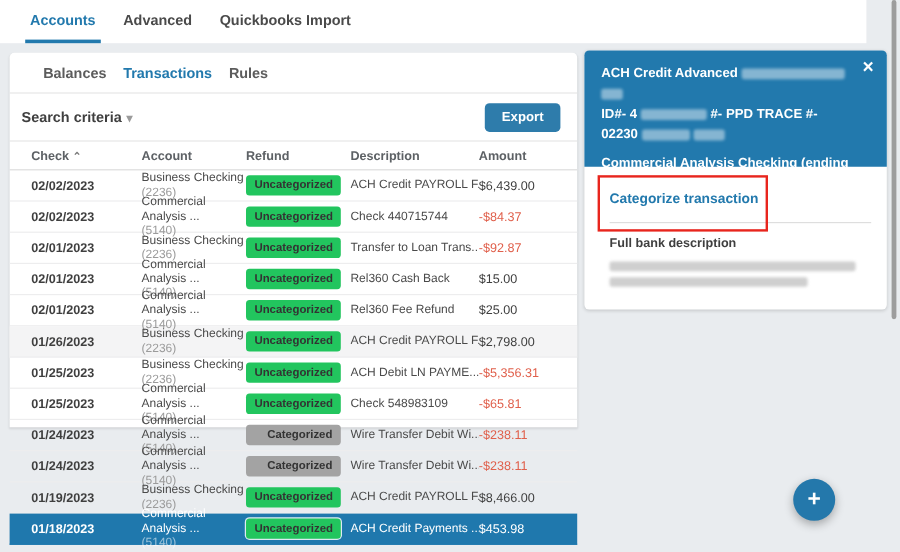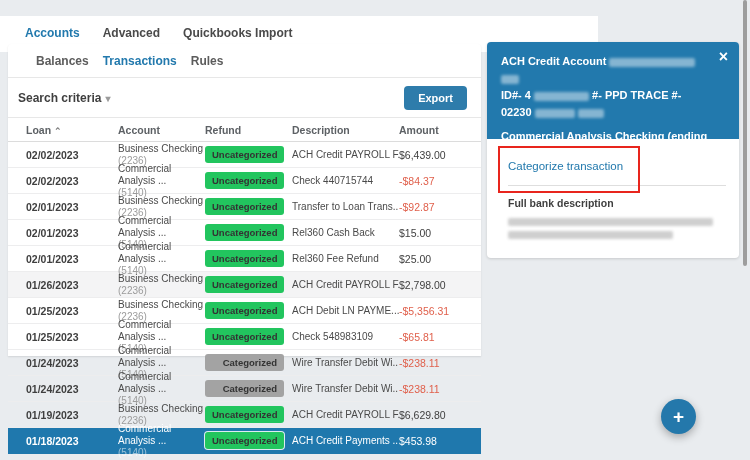--- a/index.html
+++ b/index.html
@@ -5,21 +5,21 @@
   * { margin:0; padding:0; box-sizing:border-box; }
   html,body { width:750px; height:460px; }
   body {
     position:relative; overflow:hidden;
     background:#e9ecef;
     font-family:"Liberation Sans", sans-serif;
     -webkit-font-smoothing:antialiased;
   }
 
   
-  .topbar { position:absolute; left:0; top:16px; width:598px; height:36px; background:#fff; }
+  .topbar { position:absolute; left:0; top:0; width:722px; height:36px; background:#fff; }
   .toptabs { display:flex; gap:15px; height:36px; margin-left:21px; }
   .toptab {
     display:flex; align-items:center; padding:0 4px;
     font-size:12px; font-weight:bold; color:#4a4a4a;
     border-bottom:3px solid transparent; cursor:pointer;
   }
   .toptab.active { color:#2279ad; border-bottom-color:#2279ad; }
 
   
   .main-card {
@@ -87,21 +87,21 @@
     background:rgba(255,255,255,.45); filter:blur(1.5px); vertical-align:middle;
   }
   .rd-a{width:86px;} .rd-b{width:18px;} .rd-c{width:55px;} .rd-d{width:40px;} .rd-e{width:26px;}
 
   .panel-body { position:relative; padding:13px 13px 0 21px; }
   .red-box {
     position:absolute; left:11px; top:7px; width:142px; height:47px;
     border:2px solid #e8251d; pointer-events:none;
   }
   .opts-label { font-size:10px; font-weight:bold; color:#3f3f3f; }
-  .categorize-link { margin-top:8px; font-size:11.5px; font-weight:normal; color:#2279ad; cursor:pointer; }
+  .categorize-link { margin-top:8px; font-size:11.5px; font-weight:bold; color:#2279ad; cursor:pointer; }
   .panel-divider { margin:13px 0 0 0; border-top:1px solid #dedede; width:218px; }
   .full-desc-label { margin-top:11px; font-size:10.5px; font-weight:bold; color:#3f3f3f; }
   .redact-gray { display:block; height:8px; border-radius:2px; background:#cfcfcf; filter:blur(1.5px); }
   .rg-1 { width:205px; margin-top:9px; }
   .rg-2 { width:165px; margin-top:5px; }
 
   
   .scroll-thumb { position:absolute; right:3px; top:0; width:4px; height:266px; background:#9d9d9d; border-radius:2px; }
   .fab {
     position:absolute; left:661px; top:399px; width:35px; height:35px; border-radius:50%;
@@ -130,21 +130,21 @@
 
   <div class="toolbar">
     <div class="search-criteria">
       <span>Search criteria</span><span class="search-caret">▾</span>
     </div>
     <button class="export-btn">Export</button>
   </div>
 
   <div class="thead">
     <div class="c1">
-      <span>Loan</span><span class="sort-caret">⌃</span>
+      <span>Check</span><span class="sort-caret">⌃</span>
     </div>
     <div class="c2">Account</div>
     <div class="c3">Refund</div>
     <div class="c4">Description</div>
     <div class="c5">Amount</div>
   </div>
 
   <div>
   <div class="trow">
     <div class="c1 cell-date">02/02/2023</div>
@@ -279,21 +279,21 @@
   <div class="trow">
     <div class="c1 cell-date">01/19/2023</div>
     <div class="c2">
       <div class="acct-name">Business Checking</div>
       <div class="acct-num">(2236)</div>
     </div>
     <div class="c3">
       <span class="badge">Uncategorized</span>
     </div>
     <div class="c4 cell-desc">ACH Credit PAYROLL F...</div>
-    <div class="c5 cell-amt">$6,629.80</div>
+    <div class="c5 cell-amt">$8,466.00</div>
   </div>
 
   <div class="trow selected">
     <div class="c1 cell-date">01/18/2023</div>
     <div class="c2">
       <div class="acct-name">Commercial Analysis ...</div>
       <div class="acct-num">(5140)</div>
     </div>
     <div class="c3">
       <span class="badge">Uncategorized</span>
@@ -301,21 +301,21 @@
     <div class="c4 cell-desc">ACH Credit Payments ...</div>
     <div class="c5 cell-amt">$453.98</div>
   </div>
 </div>
 </div>
 
 <div class="panel">
   <div class="panel-head">
     <div class="panel-close">×</div>
     <div class="panel-title">
-      <span>ACH Credit Account</span>
+      <span>ACH Credit Advanced</span>
       <span class="redact rd-a"></span>
       <span class="redact rd-b"></span><br>
       <span>ID#- 4</span>
       <span class="redact rd-c"></span>
       <span>#- PPD TRACE #-</span><br>
       <span>02230</span>
       <span class="redact rd-d"></span>
       <span class="redact rd-e"></span>
     </div>
     <div class="panel-account">Commercial Analysis Checking (ending in 5140)</div>

